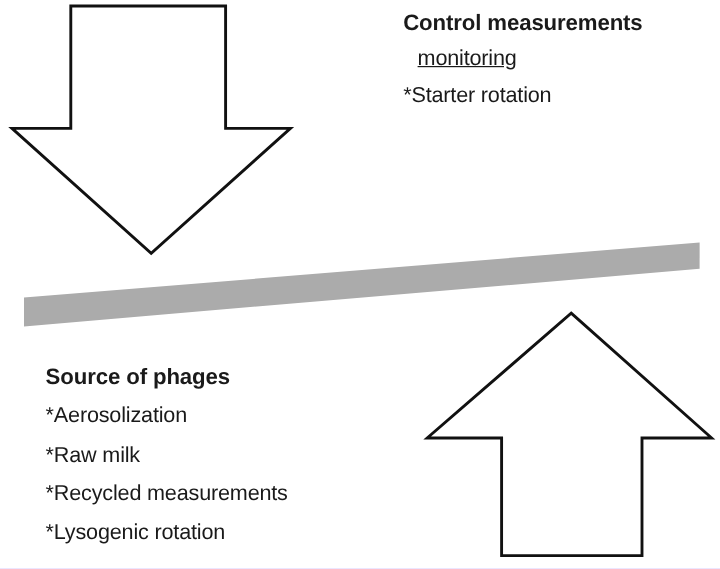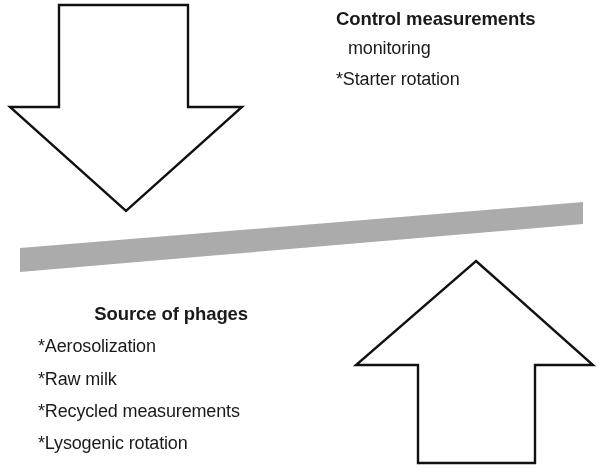--- a/index.html
+++ b/index.html
@@ -53,20 +53,21 @@
   .bullet-item {
     font-size: 18px;
     line-height: 1.18;
     color: #1a1a1a;
     letter-spacing: -0.15px;
     white-space: nowrap;
   }
   .bullet-item .cont-line {
     display: block;
     padding-left: 12px;
+    text-decoration: underline;
   }
 
   
   #control-block {
     left: 336px;
     top: 8px;
     width: 255px;
   }
   #control-block .block-heading {
     margin: 0 0 9px 0;
@@ -79,21 +80,21 @@
   }
 
   
   #source-block {
     left: 38px;
     top: 303px;
     width: 270px;
   }
   #source-block .block-heading {
     margin: 0 0 12px 0;
-    text-align: right;
+    text-align: left;
     width: 210px;
   }
   #source-block .bullet-item {
     margin-bottom: 11px;
   }
   #source-block .bullet-item:last-child {
     margin-bottom: 0;
   }
 </style>
 </head>

